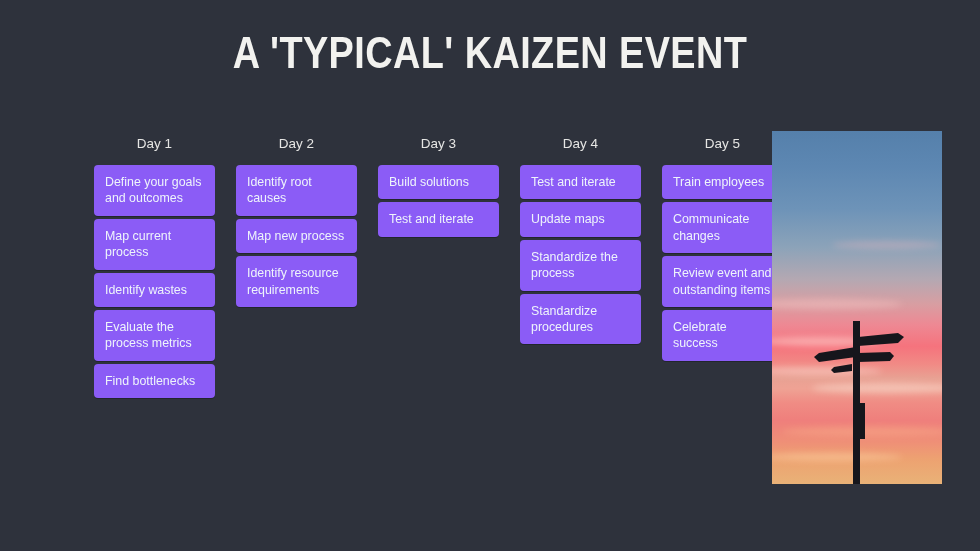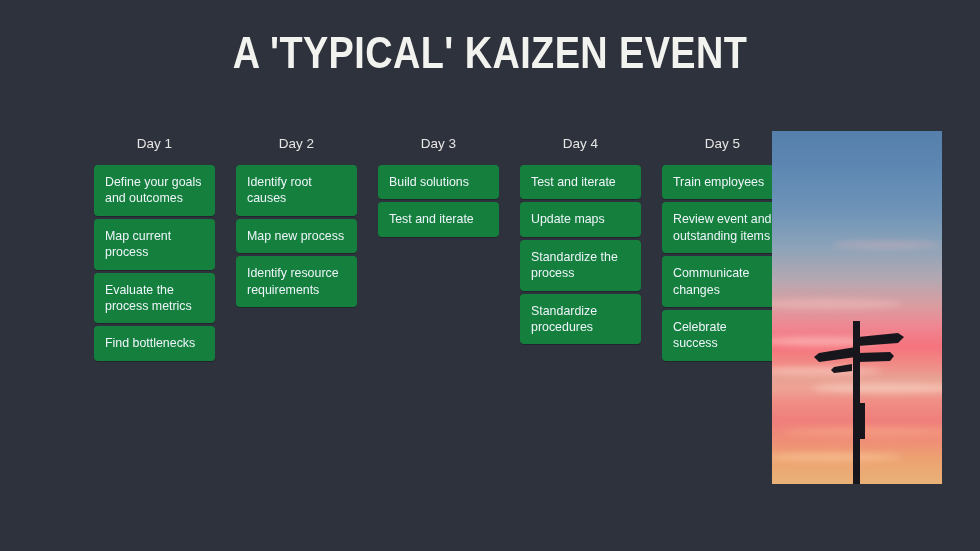--- a/index.html
+++ b/index.html
@@ -57,21 +57,21 @@
   .day-label {
     text-align: center;
     color: #e6e6e4;
     font-size: 13.5px;
     line-height: 16px;
     margin-bottom: 13px;
     font-family: "Liberation Sans", sans-serif;
   }
 
   .task-box {
-    background: #15803d;
+    background: #8b5cf6;
     color: #eef4fb;
     border-radius: 4px;
     font-size: 12.4px;
     line-height: 16.4px;
     padding: 9px 10px 9px 11px;
     margin-bottom: 3px;
     box-sizing: border-box;
     box-shadow: 0 1px 0 rgba(0,0,0,0.25);
   }
   .task-box:last-child { margin-bottom: 0; }
@@ -192,20 +192,21 @@
 <div class="slide">
 
   <div class="slide-title">A 'TYPICAL' KAIZEN EVENT</div>
 
   <div class="columns">
 
     <div class="day-col">
       <div class="day-label">Day 1</div>
       <div class="task-box">Define your goals and outcomes</div>
       <div class="task-box">Map current process</div>
+      <div class="task-box">Identify wastes</div>
       <div class="task-box">Evaluate the process metrics</div>
       <div class="task-box">Find bottlenecks</div>
     </div>
 
     <div class="day-col">
       <div class="day-label">Day 2</div>
       <div class="task-box">Identify root causes</div>
       <div class="task-box">Map new process</div>
       <div class="task-box">Identify resource requirements</div>
     </div>
@@ -220,22 +221,22 @@
       <div class="day-label">Day 4</div>
       <div class="task-box">Test and iterate</div>
       <div class="task-box">Update maps</div>
       <div class="task-box">Standardize the process</div>
       <div class="task-box">Standardize procedures</div>
     </div>
 
     <div class="day-col">
       <div class="day-label">Day 5</div>
       <div class="task-box">Train employees</div>
+      <div class="task-box">Communicate changes</div>
       <div class="task-box">Review event and outstanding items</div>
-      <div class="task-box">Communicate changes</div>
       <div class="task-box">Celebrate success</div>
     </div>
 
   </div>
 
   <div class="photo">
     <div class="sky"></div>
 
     <div class="cloud" style="left:-20px; top:168px; width:150px; height:10px; background:#f3c0c0;"></div>
     <div class="cloud" style="left:60px; top:110px; width:110px; height:8px; background:#e8b5bd; opacity:0.35;"></div>

